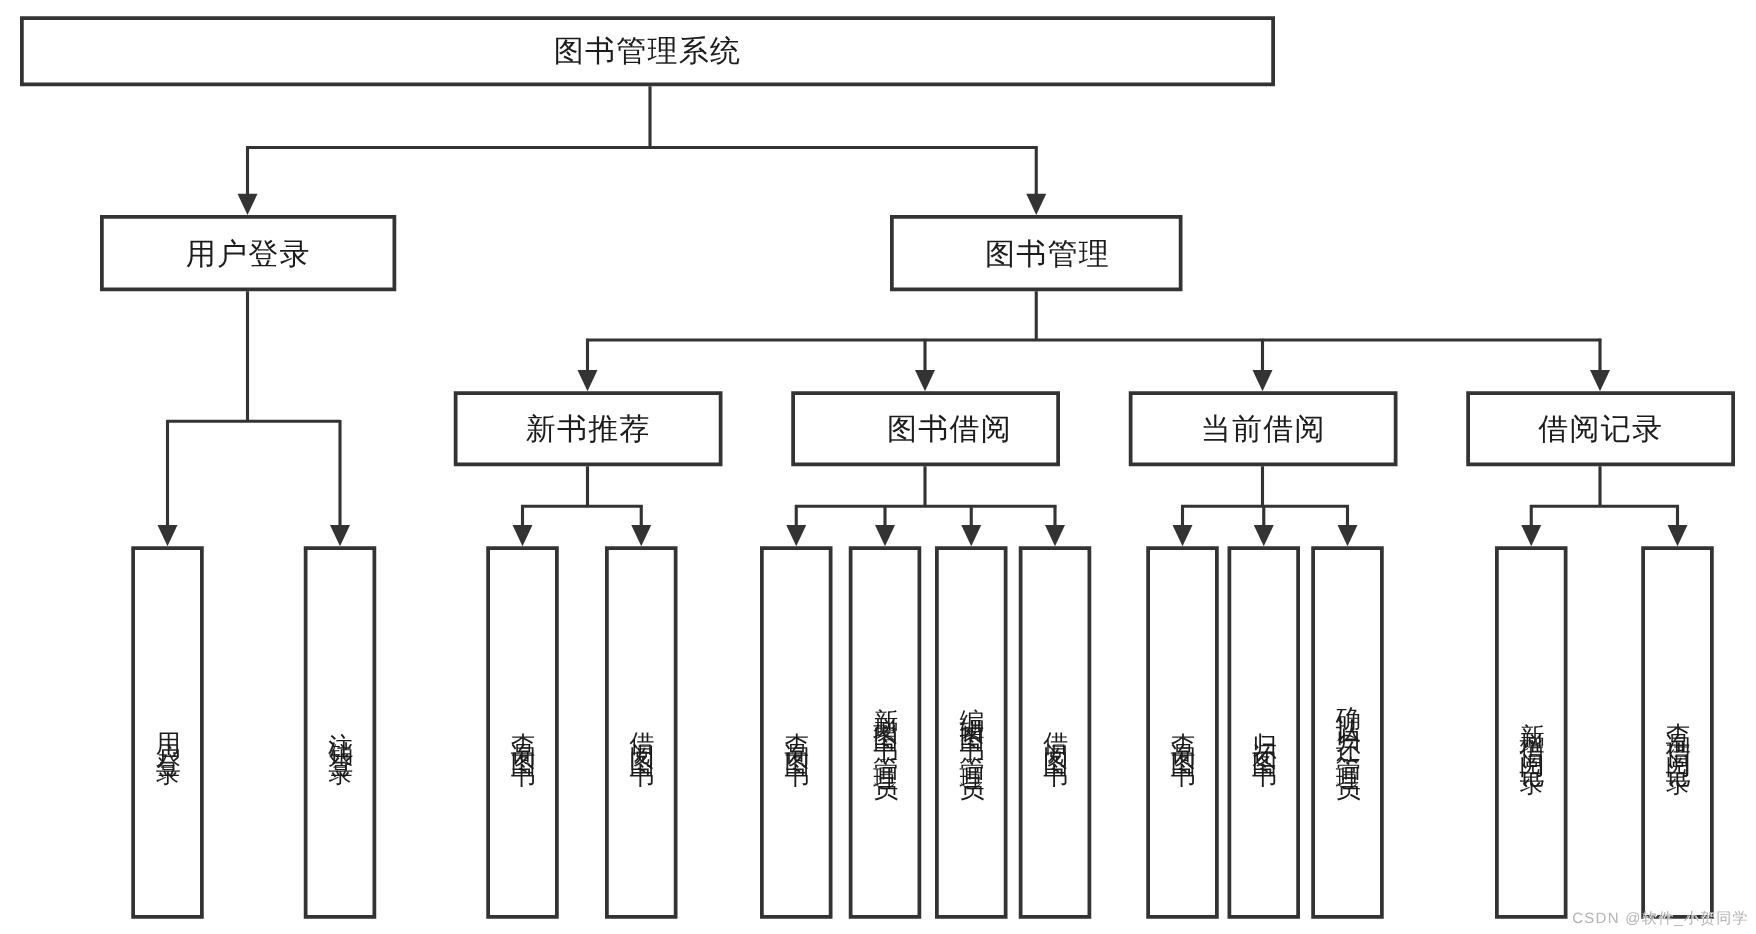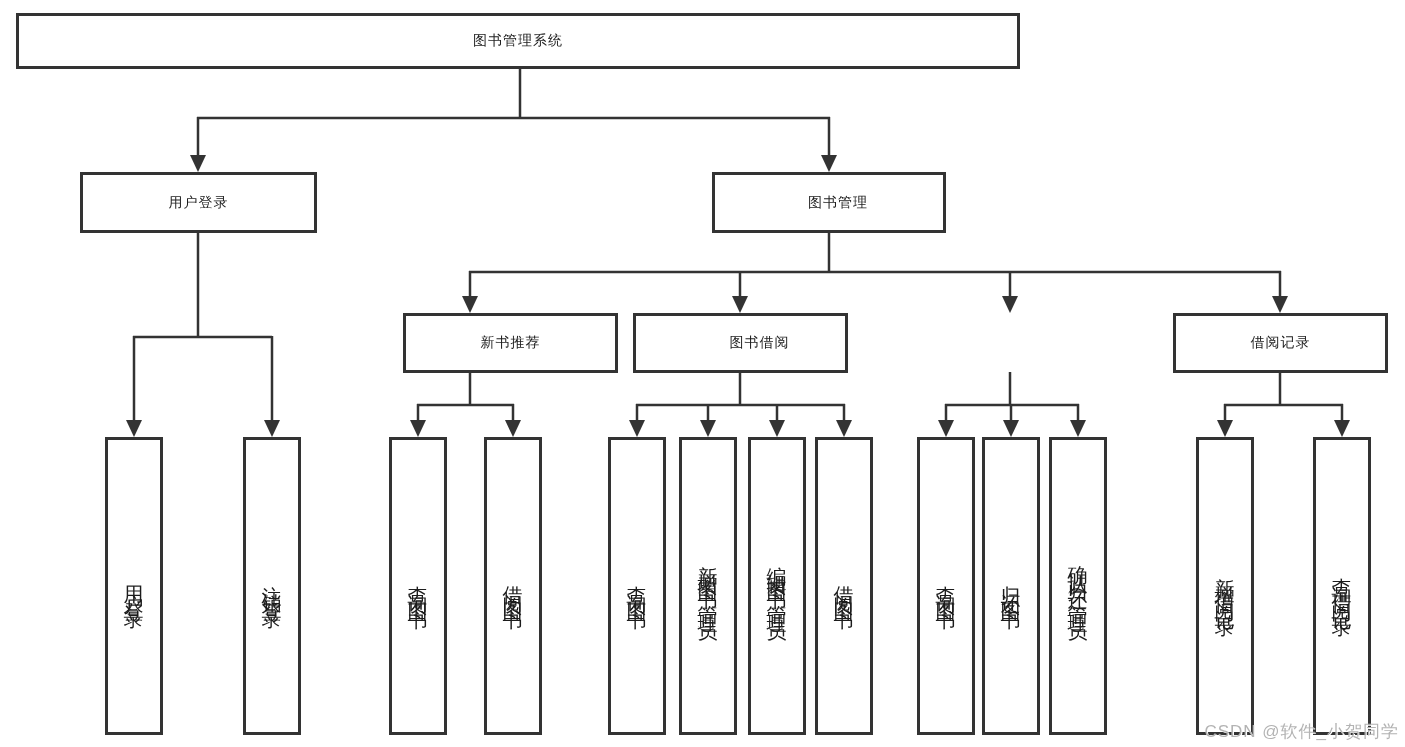--- a/index.html
+++ b/index.html
@@ -23,49 +23,49 @@
   }
   .node {
     position: absolute;
     box-sizing: border-box;
     border: 3px solid #333333;
     background: #ffffff;
     color: #1c1c1c;
     display: flex;
     align-items: center;
     justify-content: center;
-    font-size: 14px;
+    font-size: 24px;
     letter-spacing: 1px;
   }
   .hnode {  }
   .vnode { 
     writing-mode: vertical-rl;
     letter-spacing: 8px;
     font-size: 20px;
     line-height: 1;
   }
   .root  { left: 16px;  top: 13px;  width: 1004px; height: 56px; }
   .lvl2a { left: 80px;  top: 172px; width: 237px;  height: 61px; }
   .lvl2b { left: 712px; top: 172px; width: 234px;  height: 61px; padding-left: 18px; }
   .lvl3  { top: 313px; width: 215px; height: 60px; }
-  .l3a { left: 363px; margin-left: 40px; }
+  .l3a { left: 363px; }
   .l3b { left: 633px; padding-left: 38px; }
   .l3c { left: 903px; }
   .l3d { left: 1173px; }
   .leaf { top: 437px; width: 58px; height: 298px; }
   .g1a { left: 105px; }  .g1b { left: 243px; }
   .g2a { left: 389px; }  .g2b { left: 484px; }
   .g3a { left: 608px; }  .g3b { left: 679px; }  .g3c { left: 748px; }  .g3d { left: 815px; }
   .g4a { left: 917px; }  .g4b { left: 982px; }  .g4c { left: 1049px; }
   .g5a { left: 1196px; } .g5b { left: 1313px; }
   .watermark {
     position: absolute;
     right: 6px;
     bottom: 4px;
-    font-size: 17px;
+    font-size: 12px;
     color: #b3b3b3;
     letter-spacing: 1px;
     text-shadow: 1px 1px 0 #ffffff;
     white-space: nowrap;
   }
   svg line    { stroke: #333333; stroke-width: 2.5px; }
   svg polygon { fill: #333333; }
 </style>
 </head>
 <body>
@@ -134,20 +134,21 @@
     <polygon points="1334,420 1350,420 1342,437"></polygon>
   </svg>
 
   <div class="node hnode root">图书管理系统</div>
 
   <div class="node hnode lvl2a">用户登录</div>
   <div class="node hnode lvl2b">图书管理</div>
 
   <div class="node hnode lvl3 l3a">新书推荐</div>
   <div class="node hnode lvl3 l3b">图书借阅</div>
+  <div class="node hnode lvl3 l3c">当前借阅</div>
   <div class="node hnode lvl3 l3d">借阅记录</div>
 
   <div class="node vnode leaf g1a">用户登录</div>
   <div class="node vnode leaf g1b">注销登录</div>
 
   <div class="node vnode leaf g2a">查询图书</div>
   <div class="node vnode leaf g2b">借阅图书</div>
 
   <div class="node vnode leaf g3a">查询图书</div>
   <div class="node vnode leaf g3b">新增图书（管理员）</div>

